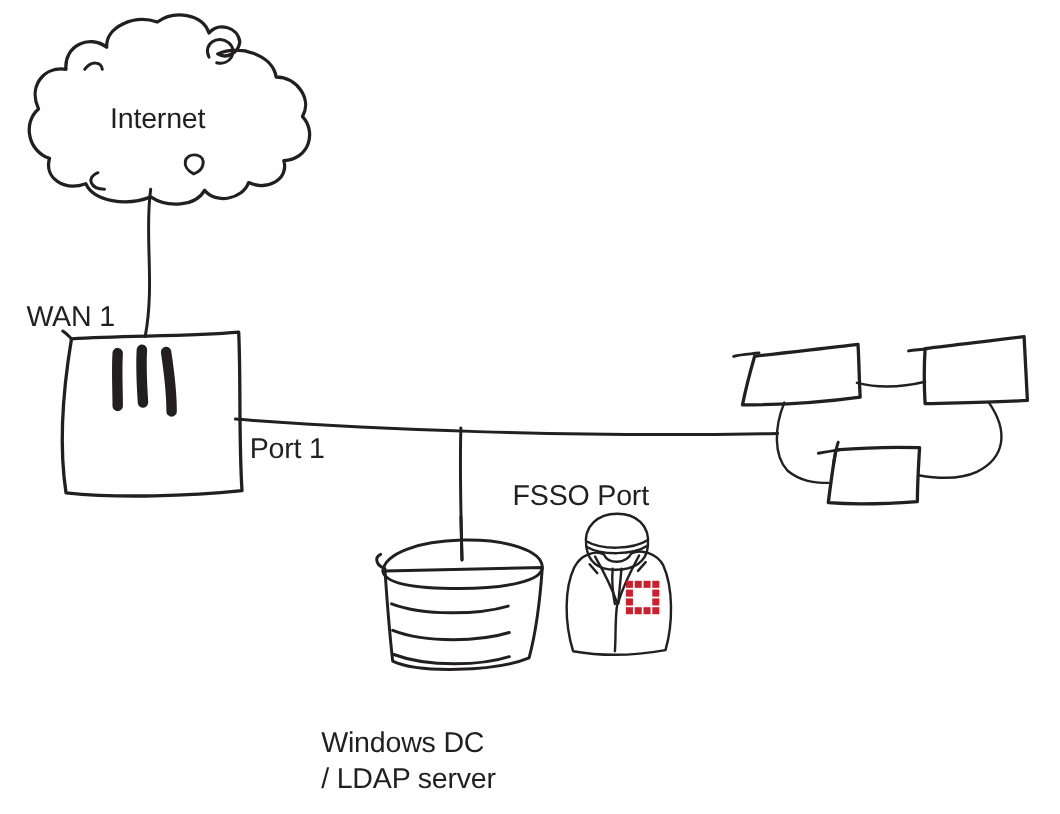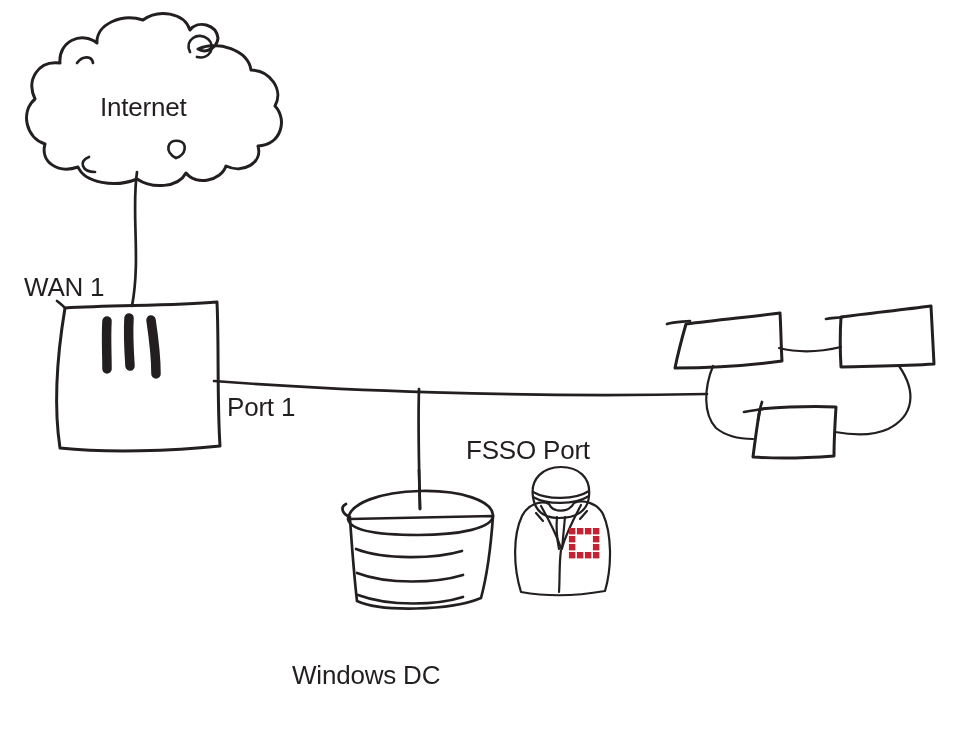--- a/index.html
+++ b/index.html
@@ -199,15 +199,16 @@
   <div class="lbl" style="left:24px; top:272px;">WAN 1</div>
 
 
   <div class="lbl" style="left:227px; top:392px;text-align:right;">Port 1</div>
 
   <div class="lbl" style="left:466px; top:435px;">FSSO Port</div>
 
 
   <div class="server-caption">
     <div>Windows DC</div>
+    <div>/ LDAP server</div>
   </div>
 
 </div>
 
 </body></html>

